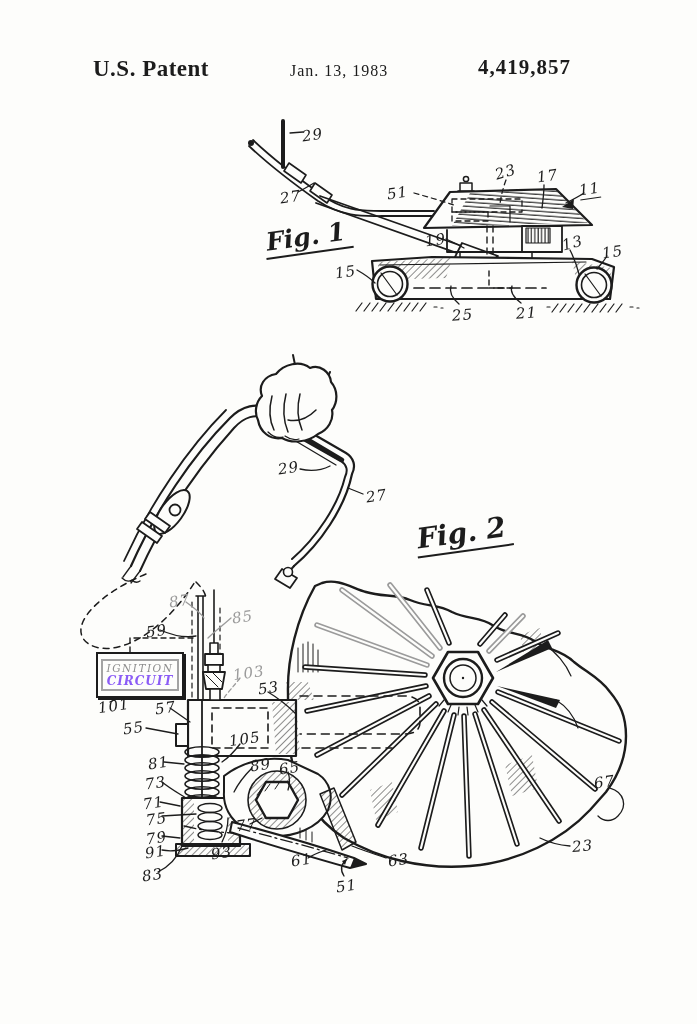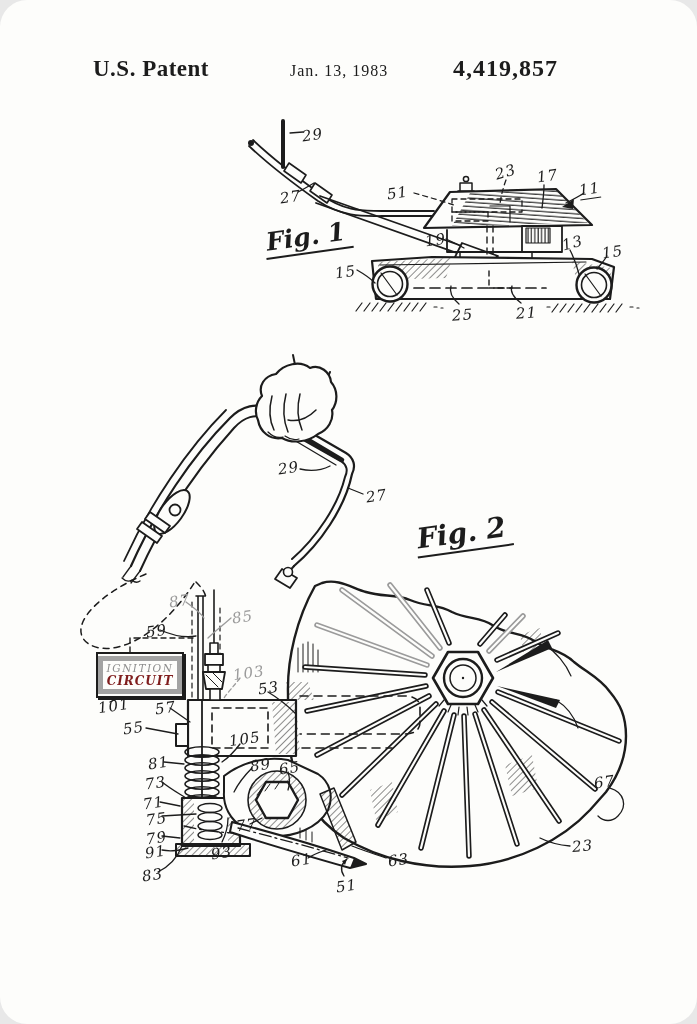--- a/index.html
+++ b/index.html
@@ -1,35 +1,35 @@
 <!DOCTYPE html>
 <html><head>
 <meta charset="utf-8">
 <style>
   html,body{margin:0;padding:0;background:#e8e8e8;}
   #page{position:relative;width:697px;height:1024px;background:#fdfdfb;overflow:hidden;
-        font-family:"Liberation Serif", serif; color:#1c1c1c;border-radius:27px;}
+        font-family:"Liberation Serif", serif; color:#1c1c1c;}
   .hdr{position:absolute;white-space:nowrap;}
   #hdr-title{left:93px;top:56px;font-size:23px;font-weight:bold;letter-spacing:.5px;}
   #hdr-date{left:290px;top:62px;font-size:16px;letter-spacing:1px;}
-  #hdr-num{left:453px;top:55px;font-size:24px;font-weight:bold;letter-spacing:1px;}
+  #hdr-num{left:478px;top:55px;font-size:21px;font-weight:bold;letter-spacing:1px;}
   .layer{position:absolute;left:0;top:0;width:697px;height:1024px;pointer-events:none;}
   .ref{position:absolute;font:italic 15px "DejaVu Serif", serif;color:#1c1c1c;
        letter-spacing:1px;transform:rotate(-8deg);white-space:nowrap;}
   .ref.muted{color:#9b9b9b;}
   .ref.und{border-bottom:1.6px solid currentColor;padding-bottom:0px;}
   .caption{position:absolute;font:italic bold 25px "DejaVu Serif", serif;
        transform:rotate(-8deg);border-bottom:2px solid #1c1c1c;padding:0 6px 1px 2px;white-space:nowrap;}
   #cap-fig2{font-size:28px;}
   #ign-box{position:absolute;left:96px;top:652px;width:84px;height:42px;
        border:2.5px solid #1c1c1c;box-shadow:2px 2px 0 0 #1c1c1c;background:#fdfdfb;
        display:flex;flex-direction:column;align-items:center;justify-content:center;}
-  #ign-inner{border:5px solid #a3a3a3;padding:1px 4px;text-align:center;line-height:1.05;}
+  #ign-inner{border:2px solid #a3a3a3;padding:1px 4px;text-align:center;line-height:1.05;}
   #ign-l1{font:italic 10.5px "DejaVu Serif", serif;color:#8f8f8f;letter-spacing:1.5px;}
-  #ign-l2{font:italic bold 12px "DejaVu Serif", serif;color:#7f1d1d;letter-spacing:1px;}
+  #ign-l2{font:italic bold 12px "DejaVu Serif", serif;color:#8b5cf6;letter-spacing:1px;}
   svg{position:absolute;left:0;top:0;}
 </style>
 </head>
 <body>
 
 <div id="page">
 
   <span class="hdr" id="hdr-title">U.S. Patent</span>
   <span class="hdr" id="hdr-date">Jan. 13, 1983</span>
   <span class="hdr" id="hdr-num">4,419,857</span>

